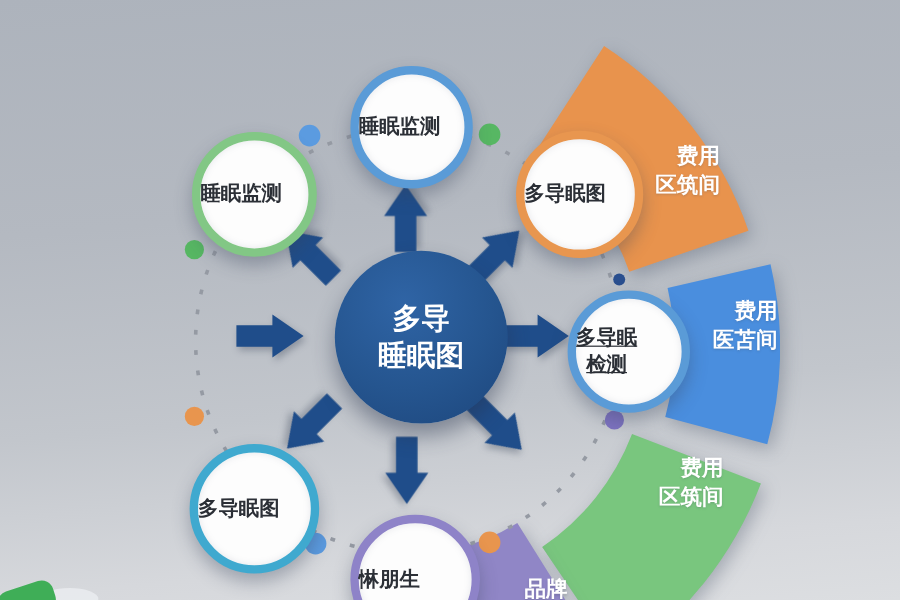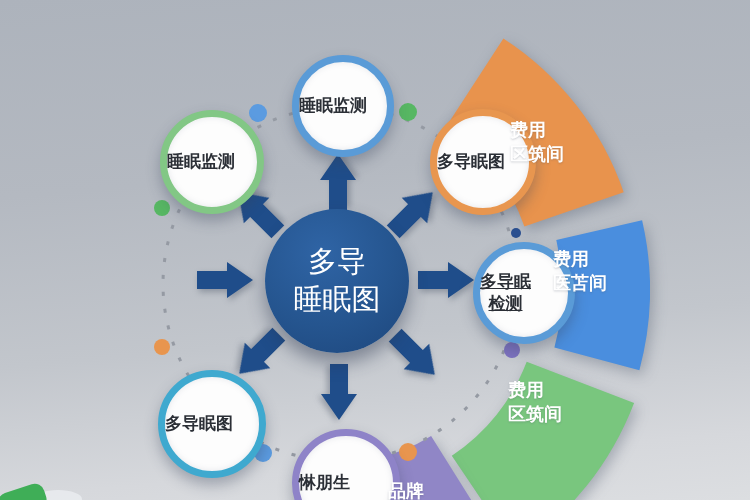--- a/index.html
+++ b/index.html
@@ -17,29 +17,29 @@
     box-shadow:0 7px 14px rgba(55,65,90,.35), inset 0 0 6px rgba(120,130,150,.18);
     color:var(--c-text,#2b2f36);font-weight:bold;white-space:pre-line;
   }
   .node .label{white-space:pre-line;line-height:1.3;}
   .b-blue{border:7px solid var(--c-nodeBlue,#5a9bd7);}
   .b-green{border:7px solid var(--c-nodeGreen,#82c785);}
   .b-cyan{border:7px solid var(--c-nodeCyan,#3fa9cf);}
   .b-purple{border:7px solid var(--c-nodePurple,#8e83c8);}
   .b-orange{border:7px solid var(--c-nodeOrange,#e8964f);}
   .center-node{
-    position:absolute;left:265px;top:209px;width:144px;height:144px;border-radius:50%;
+    position:absolute;left:279px;top:209px;width:144px;height:144px;border-radius:50%;
     background:radial-gradient(circle at 40% 30%, #2f64a5 0%, #25558f 55%, #1d467c 100%);
     display:flex;align-items:center;justify-content:center;text-align:center;
     box-shadow:0 10px 18px rgba(40,50,75,.45);
-    color:#fff;font-weight:normal;font-size:29px;line-height:1.3;white-space:pre-line;
+    color:#fff;font-weight:bold;font-size:24px;line-height:1.3;white-space:pre-line;
   }
   .wedge-label{
     position:absolute;color:#fff;font-weight:bold;font-size:18px;line-height:1.35;
-    text-align:left;white-space:pre-line;text-shadow:0 1px 2px rgba(60,70,90,.25);
+    text-align:right;white-space:pre-line;text-shadow:0 1px 2px rgba(60,70,90,.25);
   }
   .n-font{font-size:17px;}
 </style>
 </head>
 <body>
 
 <div class="stage">
 
   <svg width="750" height="500" viewBox="0 0 750 500">
 

